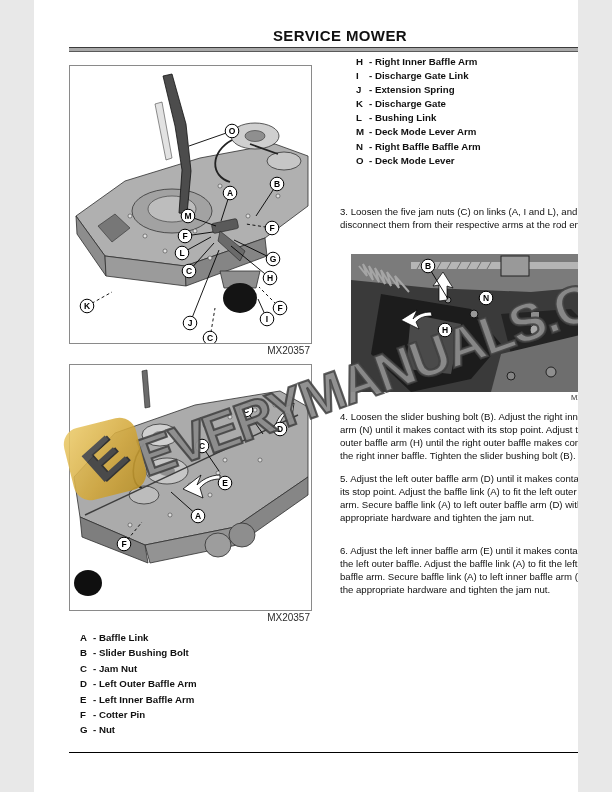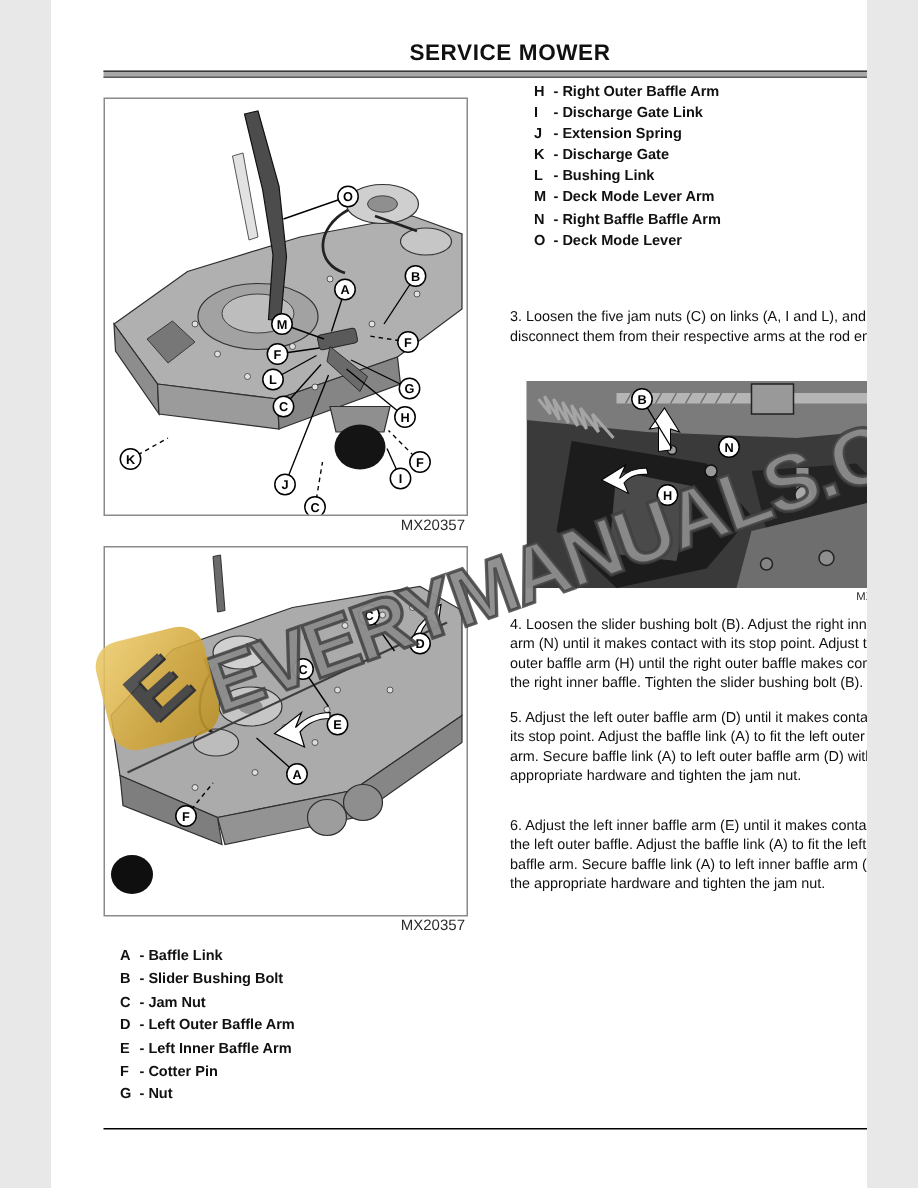--- a/index.html
+++ b/index.html
@@ -217,21 +217,21 @@
           <circle cx="54" cy="179" r="6.8" fill="#fff" stroke="#000" stroke-width="1"></circle>
           <text x="54" y="182" text-anchor="middle" class="co">F</text>
         </g>
       </svg>
   </div>
   <div class="figlabel" id="fig2-label">MX20357</div>
 
   <div class="legend" id="legend-right">
       <div class="lrow">
         <span class="lt">H</span>
-        <span>- Right Outer Baffle Arm</span>
+        <span>- Right Inner Baffle Arm</span>
       </div>
       <div class="lrow">
         <span class="lt">I</span>
         <span>- Discharge Gate Link</span>
       </div>
       <div class="lrow">
         <span class="lt">J</span>
         <span>- Extension Spring</span>
       </div>
       <div class="lrow">

